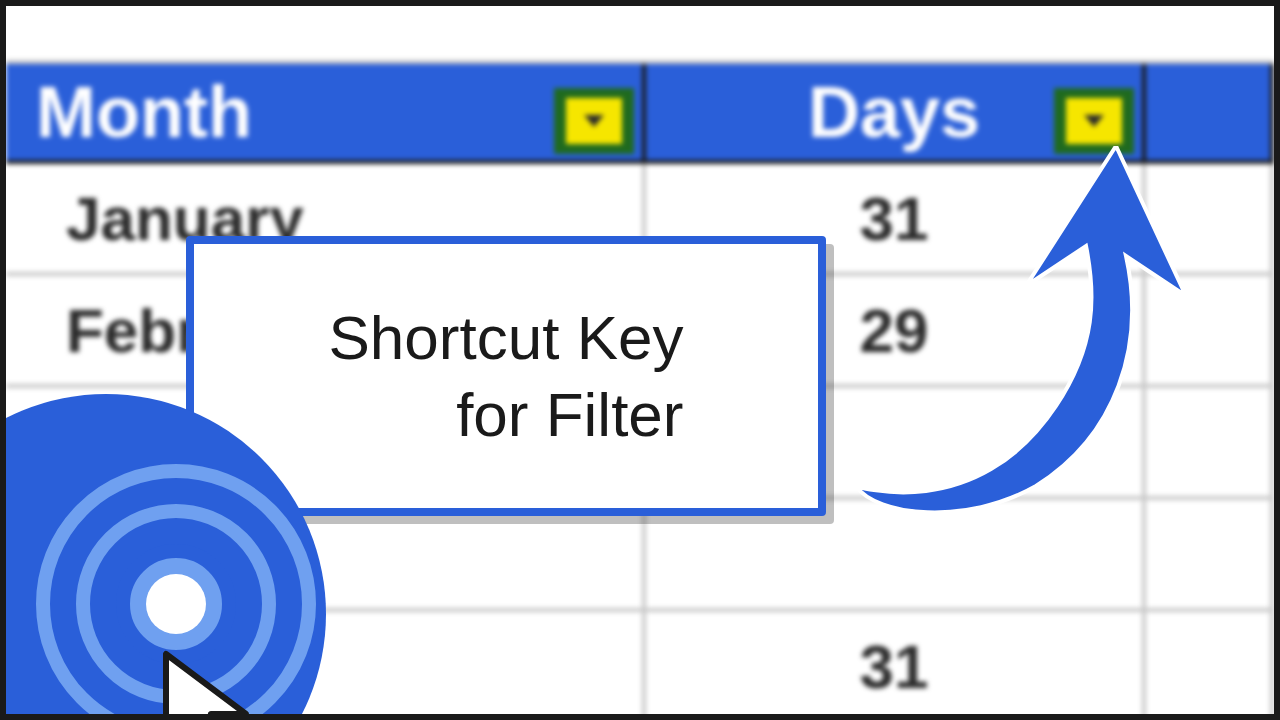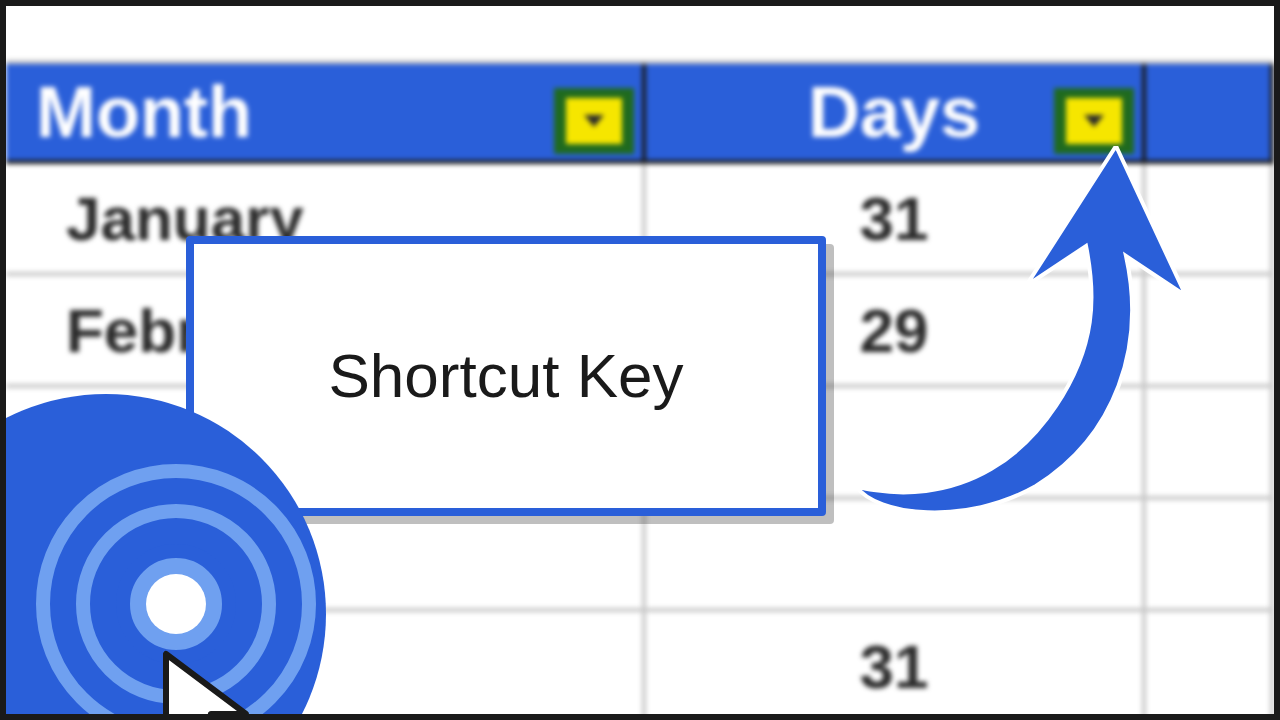--- a/index.html
+++ b/index.html
@@ -214,20 +214,21 @@
            L 300 0
            L 370 150
            L 310 110
            C 330 200, 300 290, 220 340
            C 150 380, 60 370, 40 340 Z" fill="#2a5fd9" stroke="#ffffff" stroke-width="4"></path>
 </svg>
 
 <div class="callout">
   <div>
     <div>Shortcut Key</div>
+    <div>for Filter</div>
   </div>
 </div>
 
 <div class="corner">
   <div class="ring r1"></div>
   <div class="ring r2"></div>
   <div class="ring r3"></div>
   <div class="dot"></div>
   <svg class="cursor" width="120" height="140" viewBox="0 0 120 140">
     <path d="M 10 10 L 10 100 L 35 78 L 55 120 L 75 112 L 55 70 L 90 70 Z" fill="#ffffff" stroke="#1a1a1a" stroke-width="6" stroke-linejoin="round"></path>

